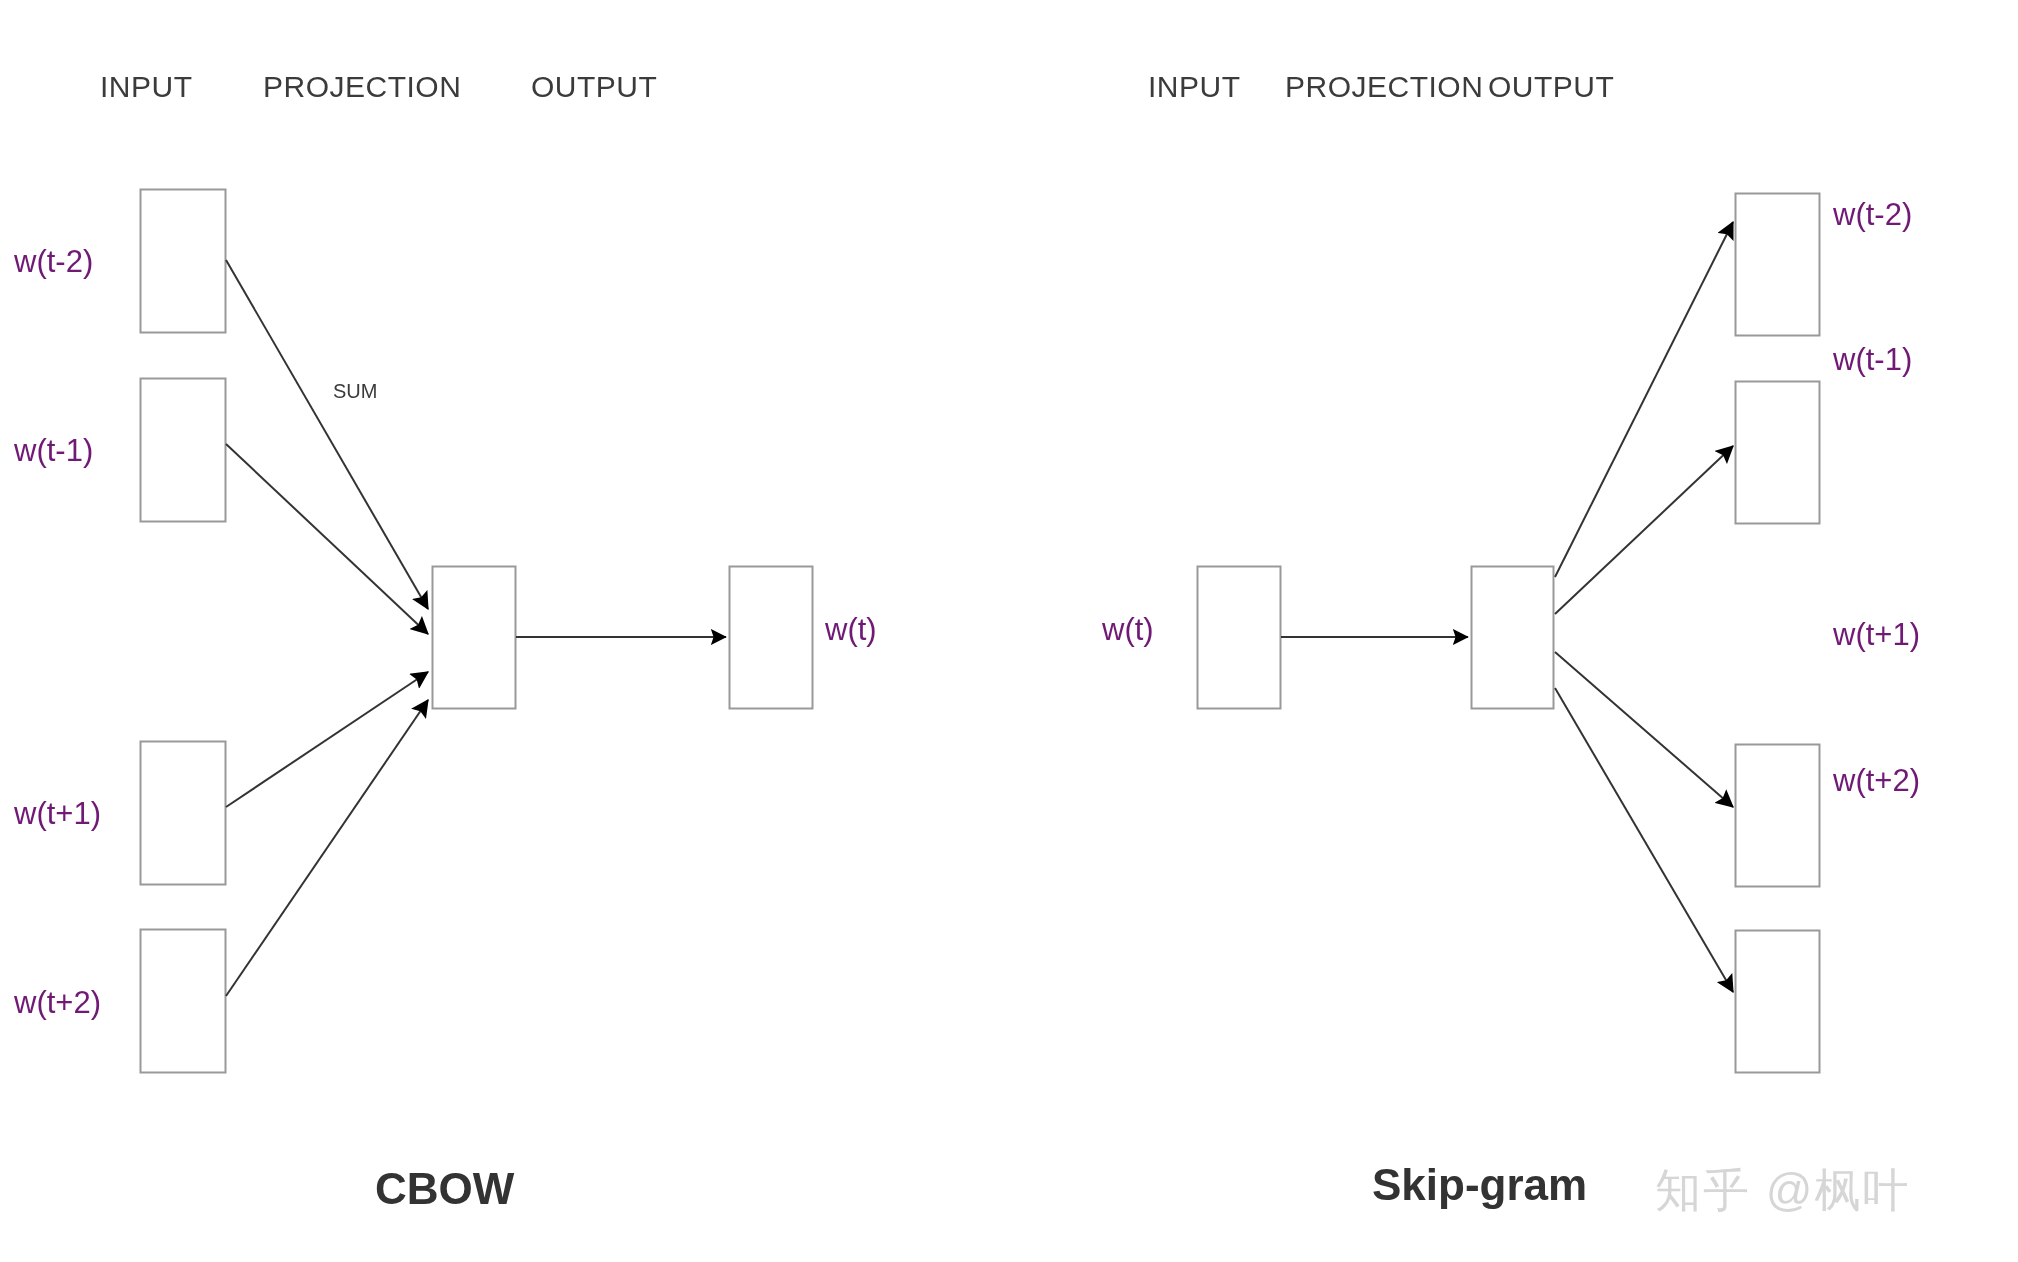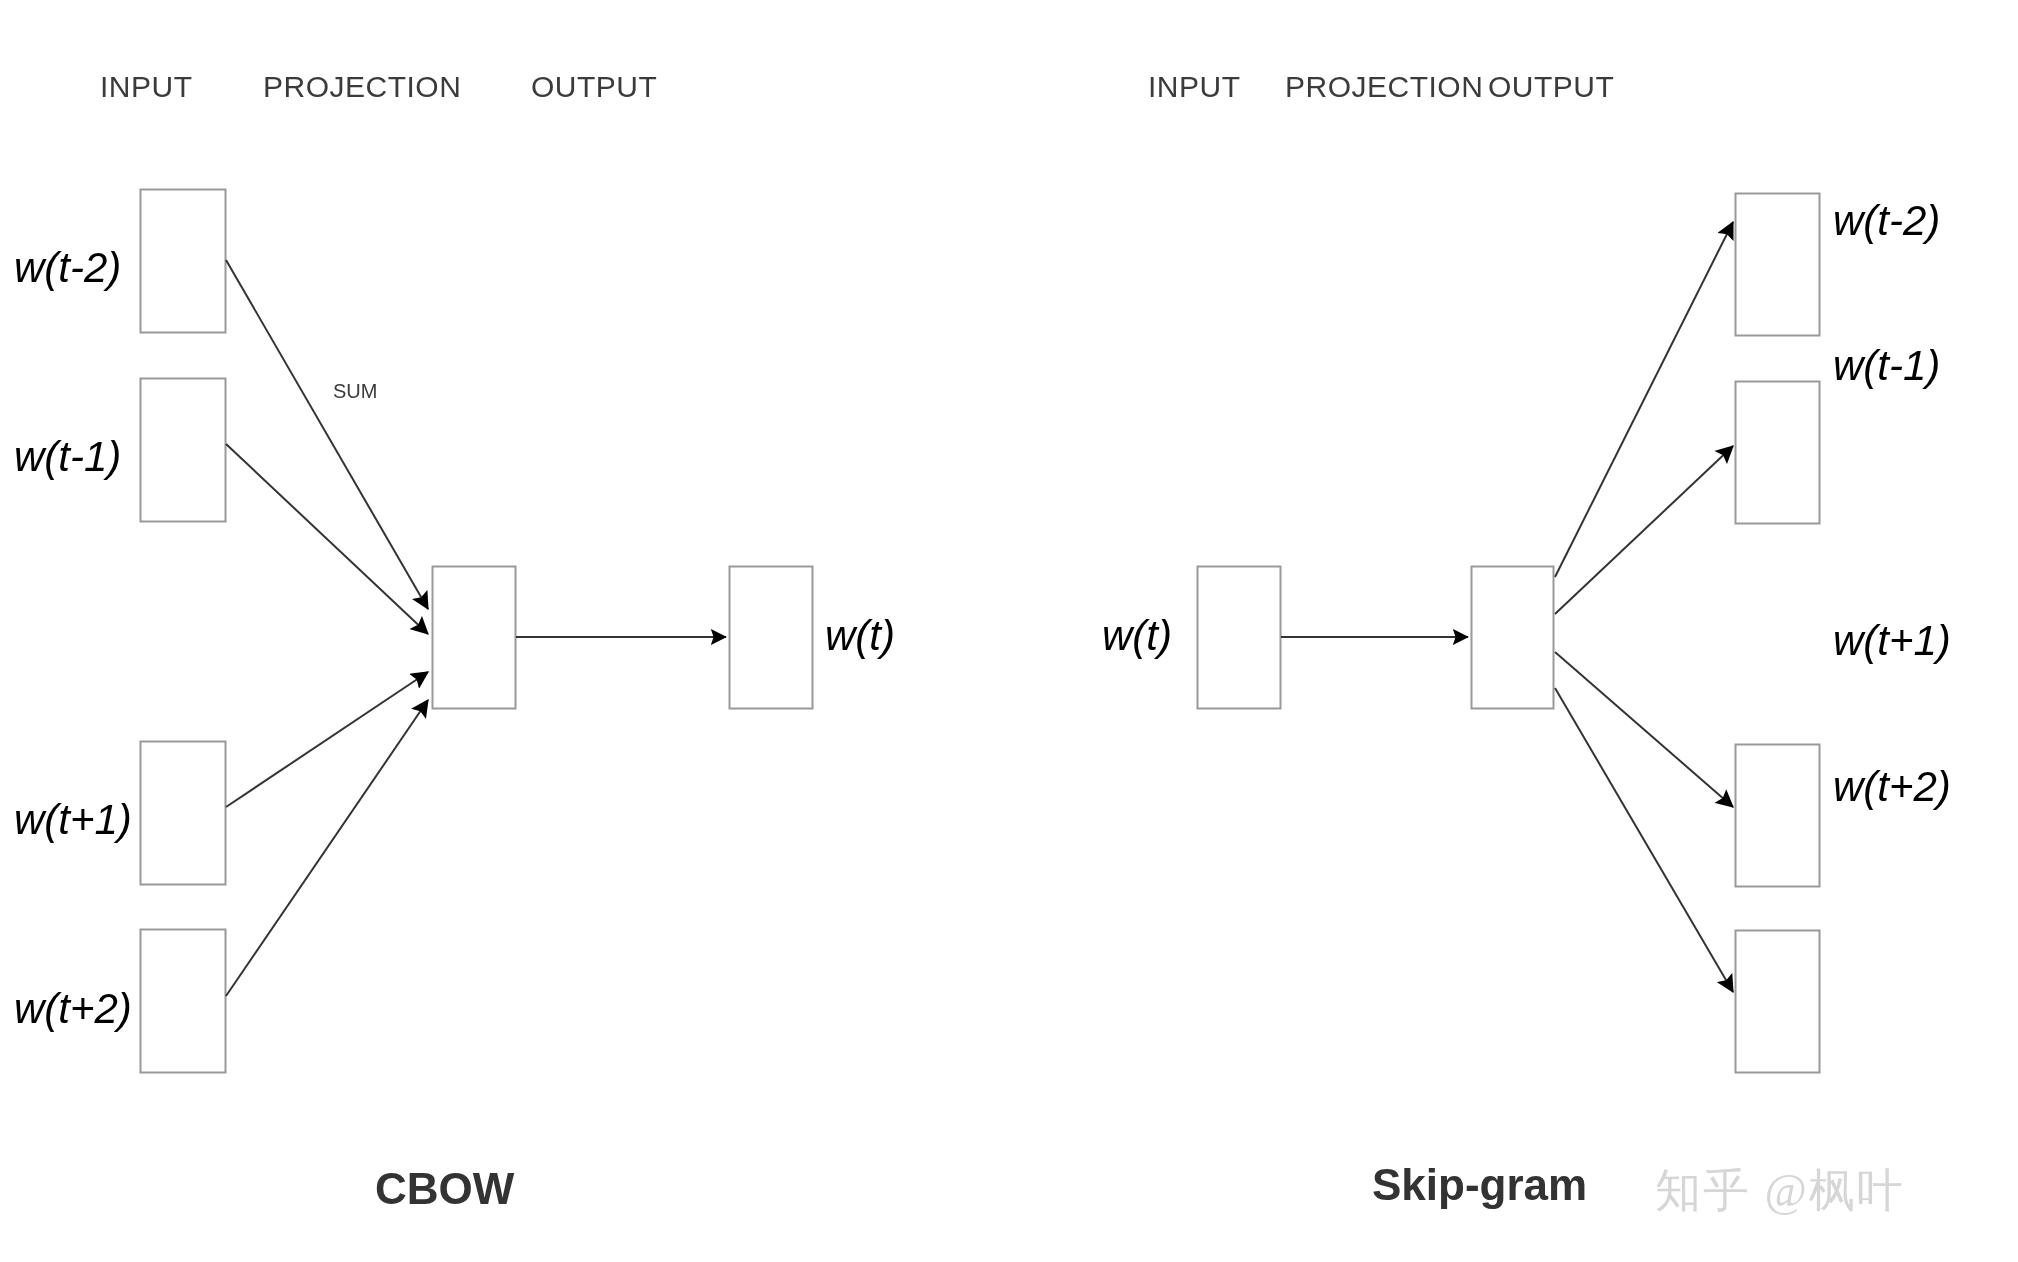--- a/index.html
+++ b/index.html
@@ -29,25 +29,24 @@
   .col-header {
     position: absolute;
     font-size: 30px;
     color: #3b3b3b;
     letter-spacing: 0.5px;
     white-space: nowrap;
     font-family: "Liberation Sans", sans-serif;
   }
   .node-label {
     position: absolute;
-    font-size: 42px;
-    color: #000000;
+    font-size: 31px;
+    color: #701a75;
     white-space: nowrap;
     font-family: "Liberation Sans", sans-serif;
-    font-style: italic;
   }
   .sum-label {
     position: absolute;
     font-size: 20px;
     color: #3b3b3b;
     white-space: nowrap;
     font-family: "Liberation Sans", sans-serif;
   }
   .model-title {
     position: absolute;
@@ -56,21 +55,21 @@
     color: #333333;
     white-space: nowrap;
     font-family: "Liberation Sans", sans-serif;
   }
   .watermark {
     position: absolute;
     font-size: 46px;
     color: #d6d6d6;
     white-space: nowrap;
     letter-spacing: 2px;
-    font-family: Liberation Serif, serif;
+    font-family: Liberation Sans, sans-serif;
   }
 </style>
 </head>
 <body>
 
 <div id="stage">
 
   <svg class="diagram-layer" viewBox="0 0 2018 1262">
     <defs>
       <marker id="arrowBig" markerWidth="9" markerHeight="9" refX="8.4" refY="4.5" orient="auto" markerUnits="strokeWidth">

